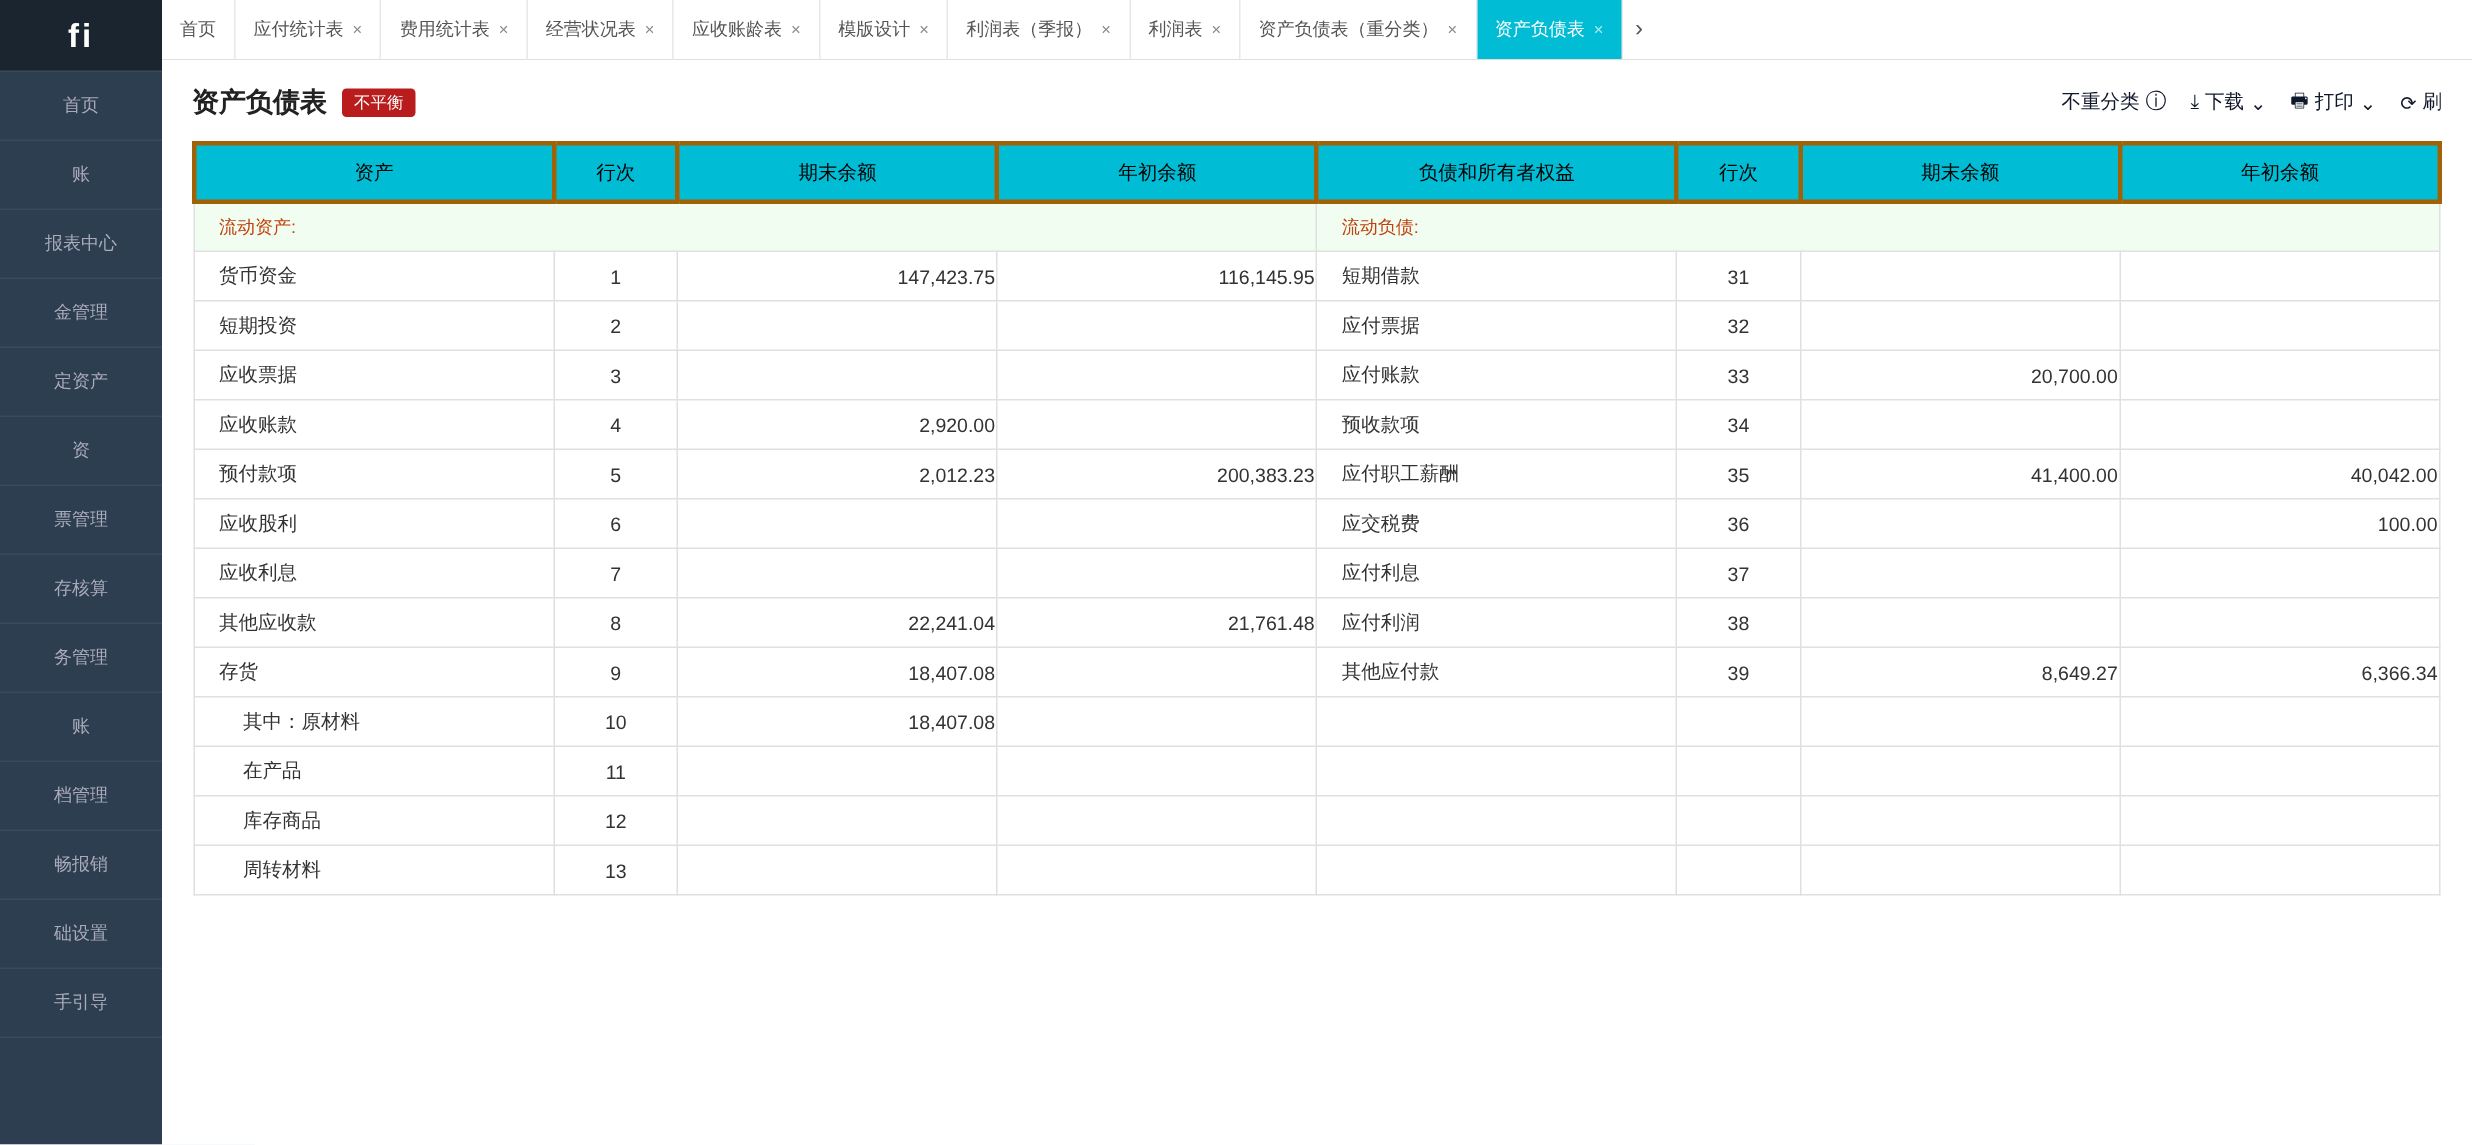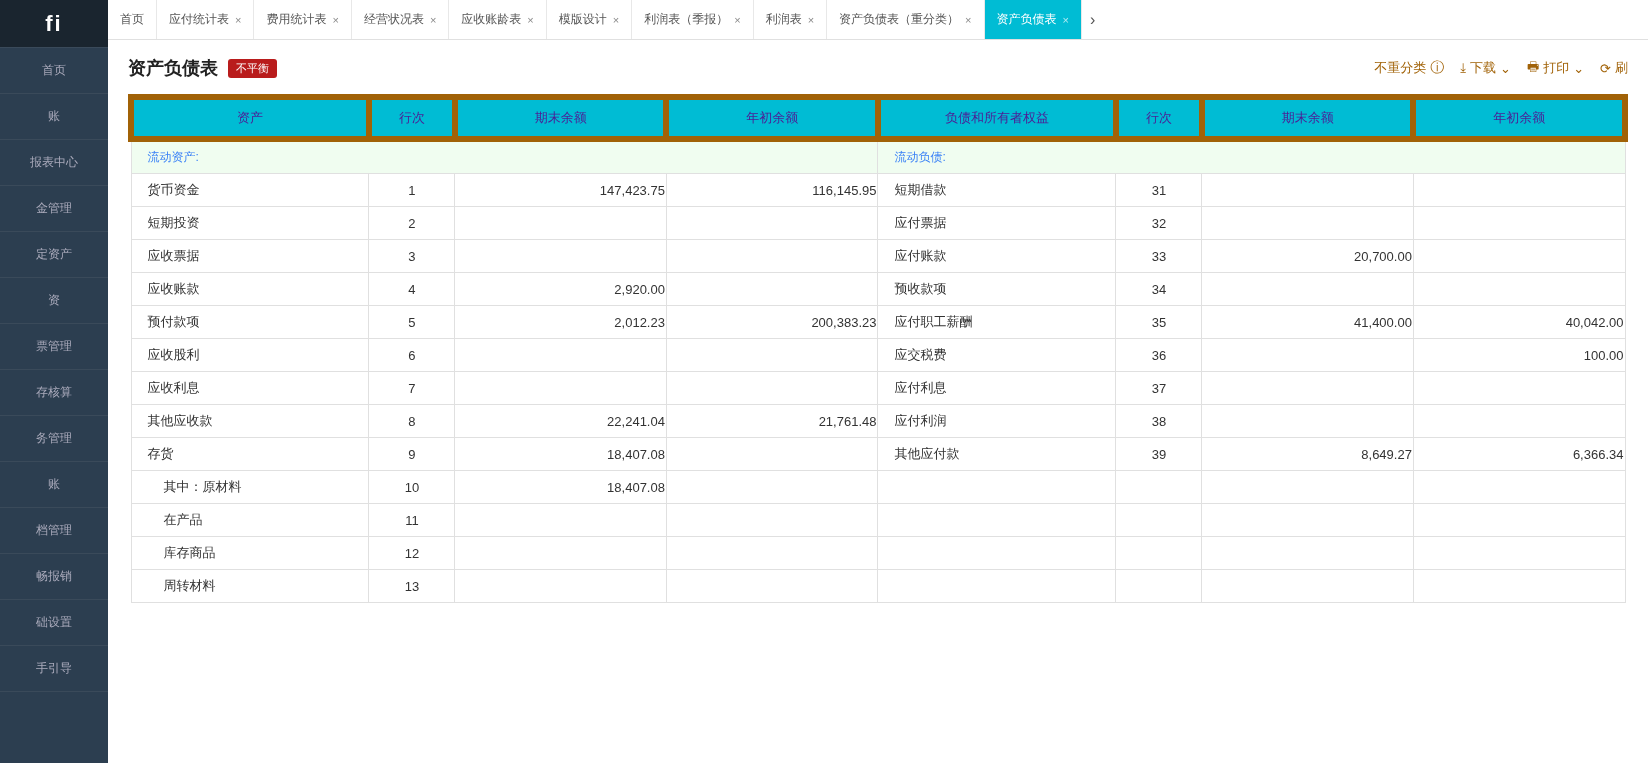--- a/index.html
+++ b/index.html
@@ -24,31 +24,31 @@
     .tab-scroll-btn { padding: 0 8px; cursor: pointer; color: #555; font-size: 16px; flex-shrink: 0; }
 
     
     .content-area { flex: 1; background: #fff; padding: 16px 20px; overflow-y: auto; }
 
     
     .page-header { display: flex; align-items: center; justify-content: space-between; margin-bottom: 14px; }
     .page-title-group { display: flex; align-items: center; gap: 10px; }
     .page-title { font-size: 18px; font-weight: bold; color: #222; }
     .badge-unbalanced { background: #b91c1c; color: #fff; font-size: 11px; padding: 2px 8px; border-radius: 3px; }
-    .page-actions { display: flex; align-items: center; gap: 16px; font-size: 13px; color: #a16207; }
+    .page-actions { display: flex; align-items: center; gap: 16px; font-size: 13px; color: #0f172a; }
     .page-actions .action-item { display: flex; align-items: center; gap: 4px; cursor: pointer; }
 
     
     .balance-table { width: 100%; border-collapse: collapse; font-size: 13px; }
-    .balance-table th { background: #00bcd4; color: #4c1d95; padding: 9px 23px; text-align: center; border: 6px solid #a16207; font-weight: normal; }
+    .balance-table th { background: #00bcd4; color: #000000; padding: 9px 23px; text-align: center; border: 3px solid #a16207; font-weight: normal; }
     .balance-table td { padding: 7px 8px; border: 1px solid #e0e0e0; text-align: center; color: #333; }
     .balance-table td.left { text-align: left; padding-left: 16px; }
     .balance-table td.left-indent { text-align: left; padding-left: 32px; }
     .balance-table td.number { text-align: right; padding-right: 1px; }
-    .balance-table tr.section-header td { background: #f0fdf0; color: #3b82f6; font-size: 12px; }
+    .balance-table tr.section-header td { background: #f0fdf0; color: #c2410c; font-size: 12px; }
     .row-num { color: #00bcd4; }
   </style>
 </head>
 <body>
 
 <div class="app-container">
 
   <div class="sidebar">
     <div class="sidebar-logo">fi</div>
     <div class="sidebar-item">首页</div>

